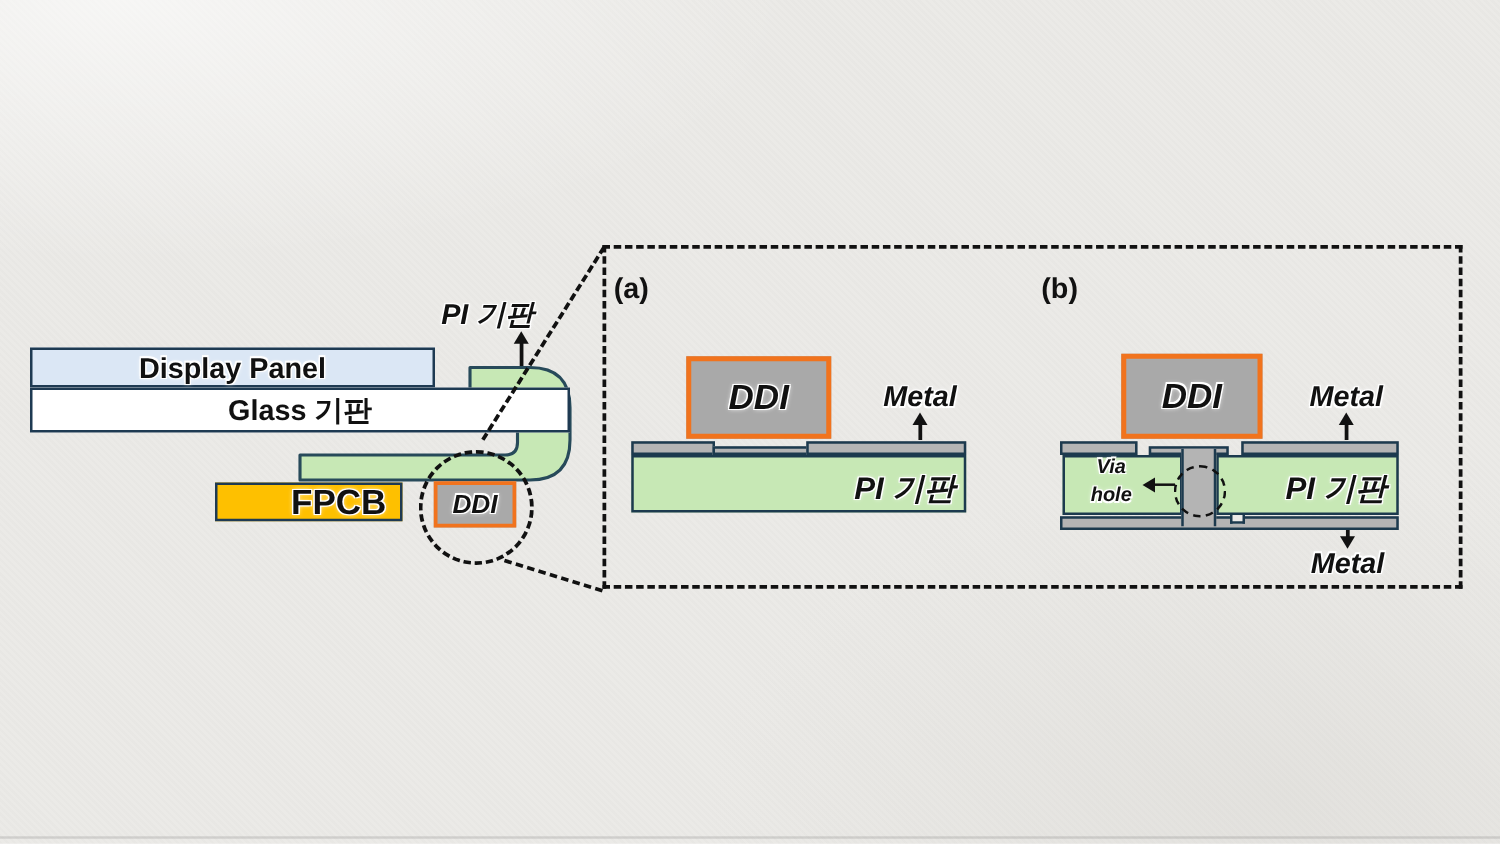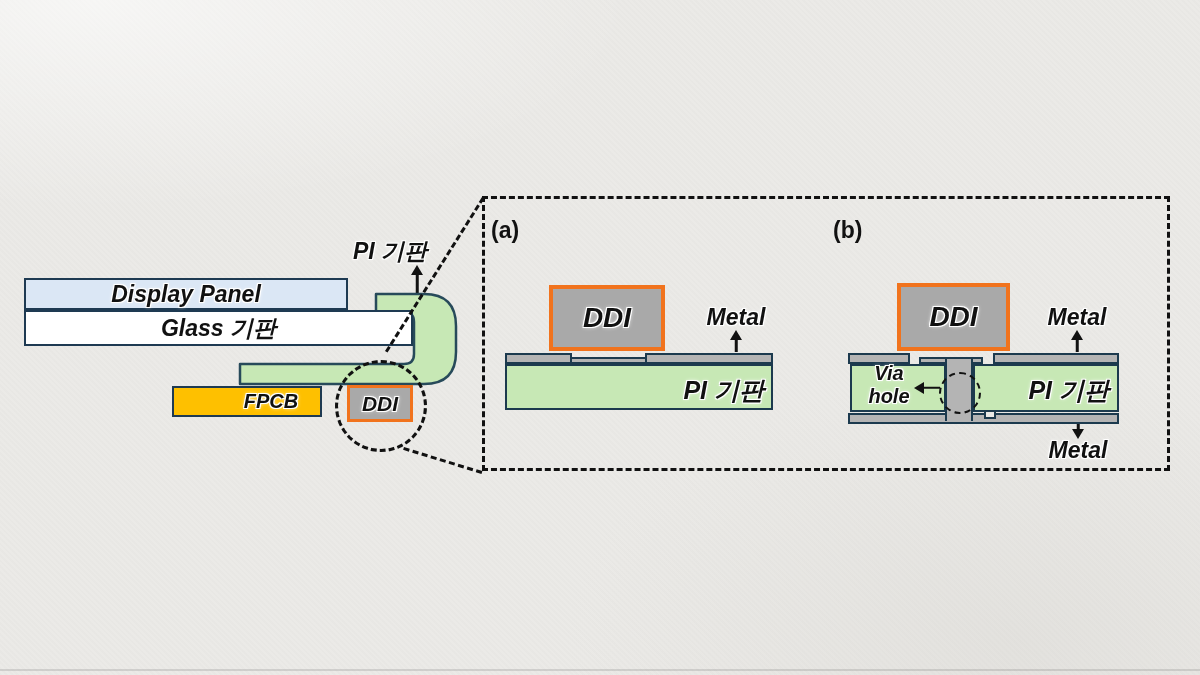--- a/index.html
+++ b/index.html
@@ -11,21 +11,21 @@
       radial-gradient(700px 420px at 85% 95%, rgba(208,206,201,0.30), rgba(255,255,255,0) 65%),
       repeating-linear-gradient(45deg, rgba(0,0,0,0.012) 0 2px, rgba(255,255,255,0.015) 2px 4px),
       #ebeae7;
     color:#111;
   }
   .abs{position:absolute;}
   .glow{text-shadow:-1px -1px 0 #fff,1px -1px 0 #fff,-1px 1px 0 #fff,1px 1px 0 #fff,0 0 4px #fff;}
   .bi{font-weight:bold;font-style:italic;}
   .b{font-weight:bold;}
   .layerbox{box-sizing:border-box;border:2.5px solid #1e3a52;display:flex;align-items:center;justify-content:center;}
-  .layerbox .lbl{font-weight:bold;font-style:italic;font-size:23px;}
+  .layerbox .lbl{font-weight:bold;font-size:23px;}
   .ddi{box-sizing:border-box;background:#a9a9a9;border:4px solid #f1731d;display:flex;align-items:center;justify-content:center;}
   .metalseg{box-sizing:border-box;background:#b4b4b4;border:2px solid #1c3a4e;}
   .greenblk{box-sizing:border-box;background:#c7e8b5;border:2.5px solid #1c3a4e;}
   .dashline{border-top:3px dashed #111;transform-origin:0 0;}
   .dashcircle{box-sizing:border-box;border:3px dashed #111;border-radius:50%;}
   
   .shaft-v{width:2.5px;background:#111;position:absolute;left:50%;transform:translateX(-50%);}
   .head-up{width:0;height:0;border-left:6px solid transparent;border-right:6px solid transparent;border-bottom:10px solid #111;position:absolute;left:50%;transform:translateX(-50%);top:0;}
   .head-down{width:0;height:0;border-left:6px solid transparent;border-right:6px solid transparent;border-top:10px solid #111;position:absolute;left:50%;transform:translateX(-50%);bottom:0;}
   .shaft-h{height:2.5px;background:#111;position:absolute;top:50%;transform:translateY(-50%);}
@@ -43,26 +43,26 @@
       <div class="head-up"></div>
   </div>
 
   <svg class="abs" width="224" height="98" viewBox="0 0 224 98" style="left:238px;top:291px;">
     <path d="M138,3 H186 Q218,3 218,35 V61 Q218,93 186,93 H2 V73 H166 Q176,73 176,63 V31 Q176,21 166,21 H138 Z" fill="#c7e8b5" stroke="#274a5a" stroke-width="2.5" stroke-linejoin="round"></path>
   </svg>
 
   <div class="abs layerbox" style="left:24px;top:278px;width:324px;height:32px;background:#dbe7f5;">
     <span class="lbl glow">Display Panel</span>
   </div>
-  <div class="abs layerbox" style="left:24px;top:310px;width:389px;height:36px;background:#ffffff;align-items:center;">
+  <div class="abs layerbox" style="left:24px;top:310px;width:432px;height:36px;background:#ffffff;align-items:center;">
     <span class="lbl glow">Glass 기판</span>
   </div>
 
   <div class="abs layerbox" style="left:172px;top:386px;width:150px;height:31px;background:#fec000;">
-    <span class="lbl glow" style="font-size:20px;padding-left:48px;">FPCB</span>
+    <span class="lbl glow" style="font-size:28px;padding-left:48px;">FPCB</span>
   </div>
 
   <div class="abs ddi" style="left:347px;top:385px;width:66px;height:37px;border-width:3.5px;">
     <span class="bi glow" style="font-size:21px;">DDI</span>
   </div>
 
   <div class="abs dashcircle" style="left:335px;top:360px;width:92px;height:92px;"></div>
   <div class="abs dashline" style="left:385px;top:351px;width:182px;transform:rotate(-57.8deg);"></div>
   <div class="abs dashline" style="left:404px;top:447px;width:82px;transform:rotate(17.1deg);"></div>
 
@@ -108,21 +108,21 @@
   <div class="abs greenblk" style="left:973px;top:364px;width:146px;height:48px;z-index:1;">
     <span class="abs bi glow" style="right:8px;bottom:3px;font-size:25px;">PI 기판</span>
   </div>
 
   <div class="abs metalseg" style="left:848px;top:413px;width:271px;height:11px;z-index:2;"></div>
   <div class="abs" style="left:984px;top:412px;width:12px;height:7px;box-sizing:border-box;background:#ebeae7;border-left:2px solid #1c3a4e;border-right:2px solid #1c3a4e;border-bottom:2px solid #1c3a4e;z-index:4;"></div>
 
   <div class="abs" style="left:945px;top:359px;width:28px;height:62px;box-sizing:border-box;background:#b4b4b4;border-left:2.5px solid #1c3a4e;border-right:2.5px solid #1c3a4e;z-index:5;"></div>
 
   <div class="abs dashcircle" style="left:939px;top:372px;width:42px;height:42px;border-width:2.5px;z-index:6;"></div>
-  <div class="abs bi glow" style="left:856px;top:362px;width:66px;text-align:center;font-size:20px;line-height:23px;z-index:6;">
+  <div class="abs bi glow" style="left:856px;top:362px;width:66px;text-align:center;font-size:16px;line-height:23px;z-index:6;">
     <div>Via</div>
     <div>hole</div>
   </div>
   <div class="abs" style="left:914px;top:381px;width:26px;height:13px;z-index:6;">
     <div class="shaft-h" style="left:8px;right:0;"></div>
       <div class="head-left"></div>
   </div>
 
   <div class="abs" style="left:1066px;top:419px;width:24px;height:20px;">
     <div class="shaft-v" style="top:0;bottom:8px;"></div>

